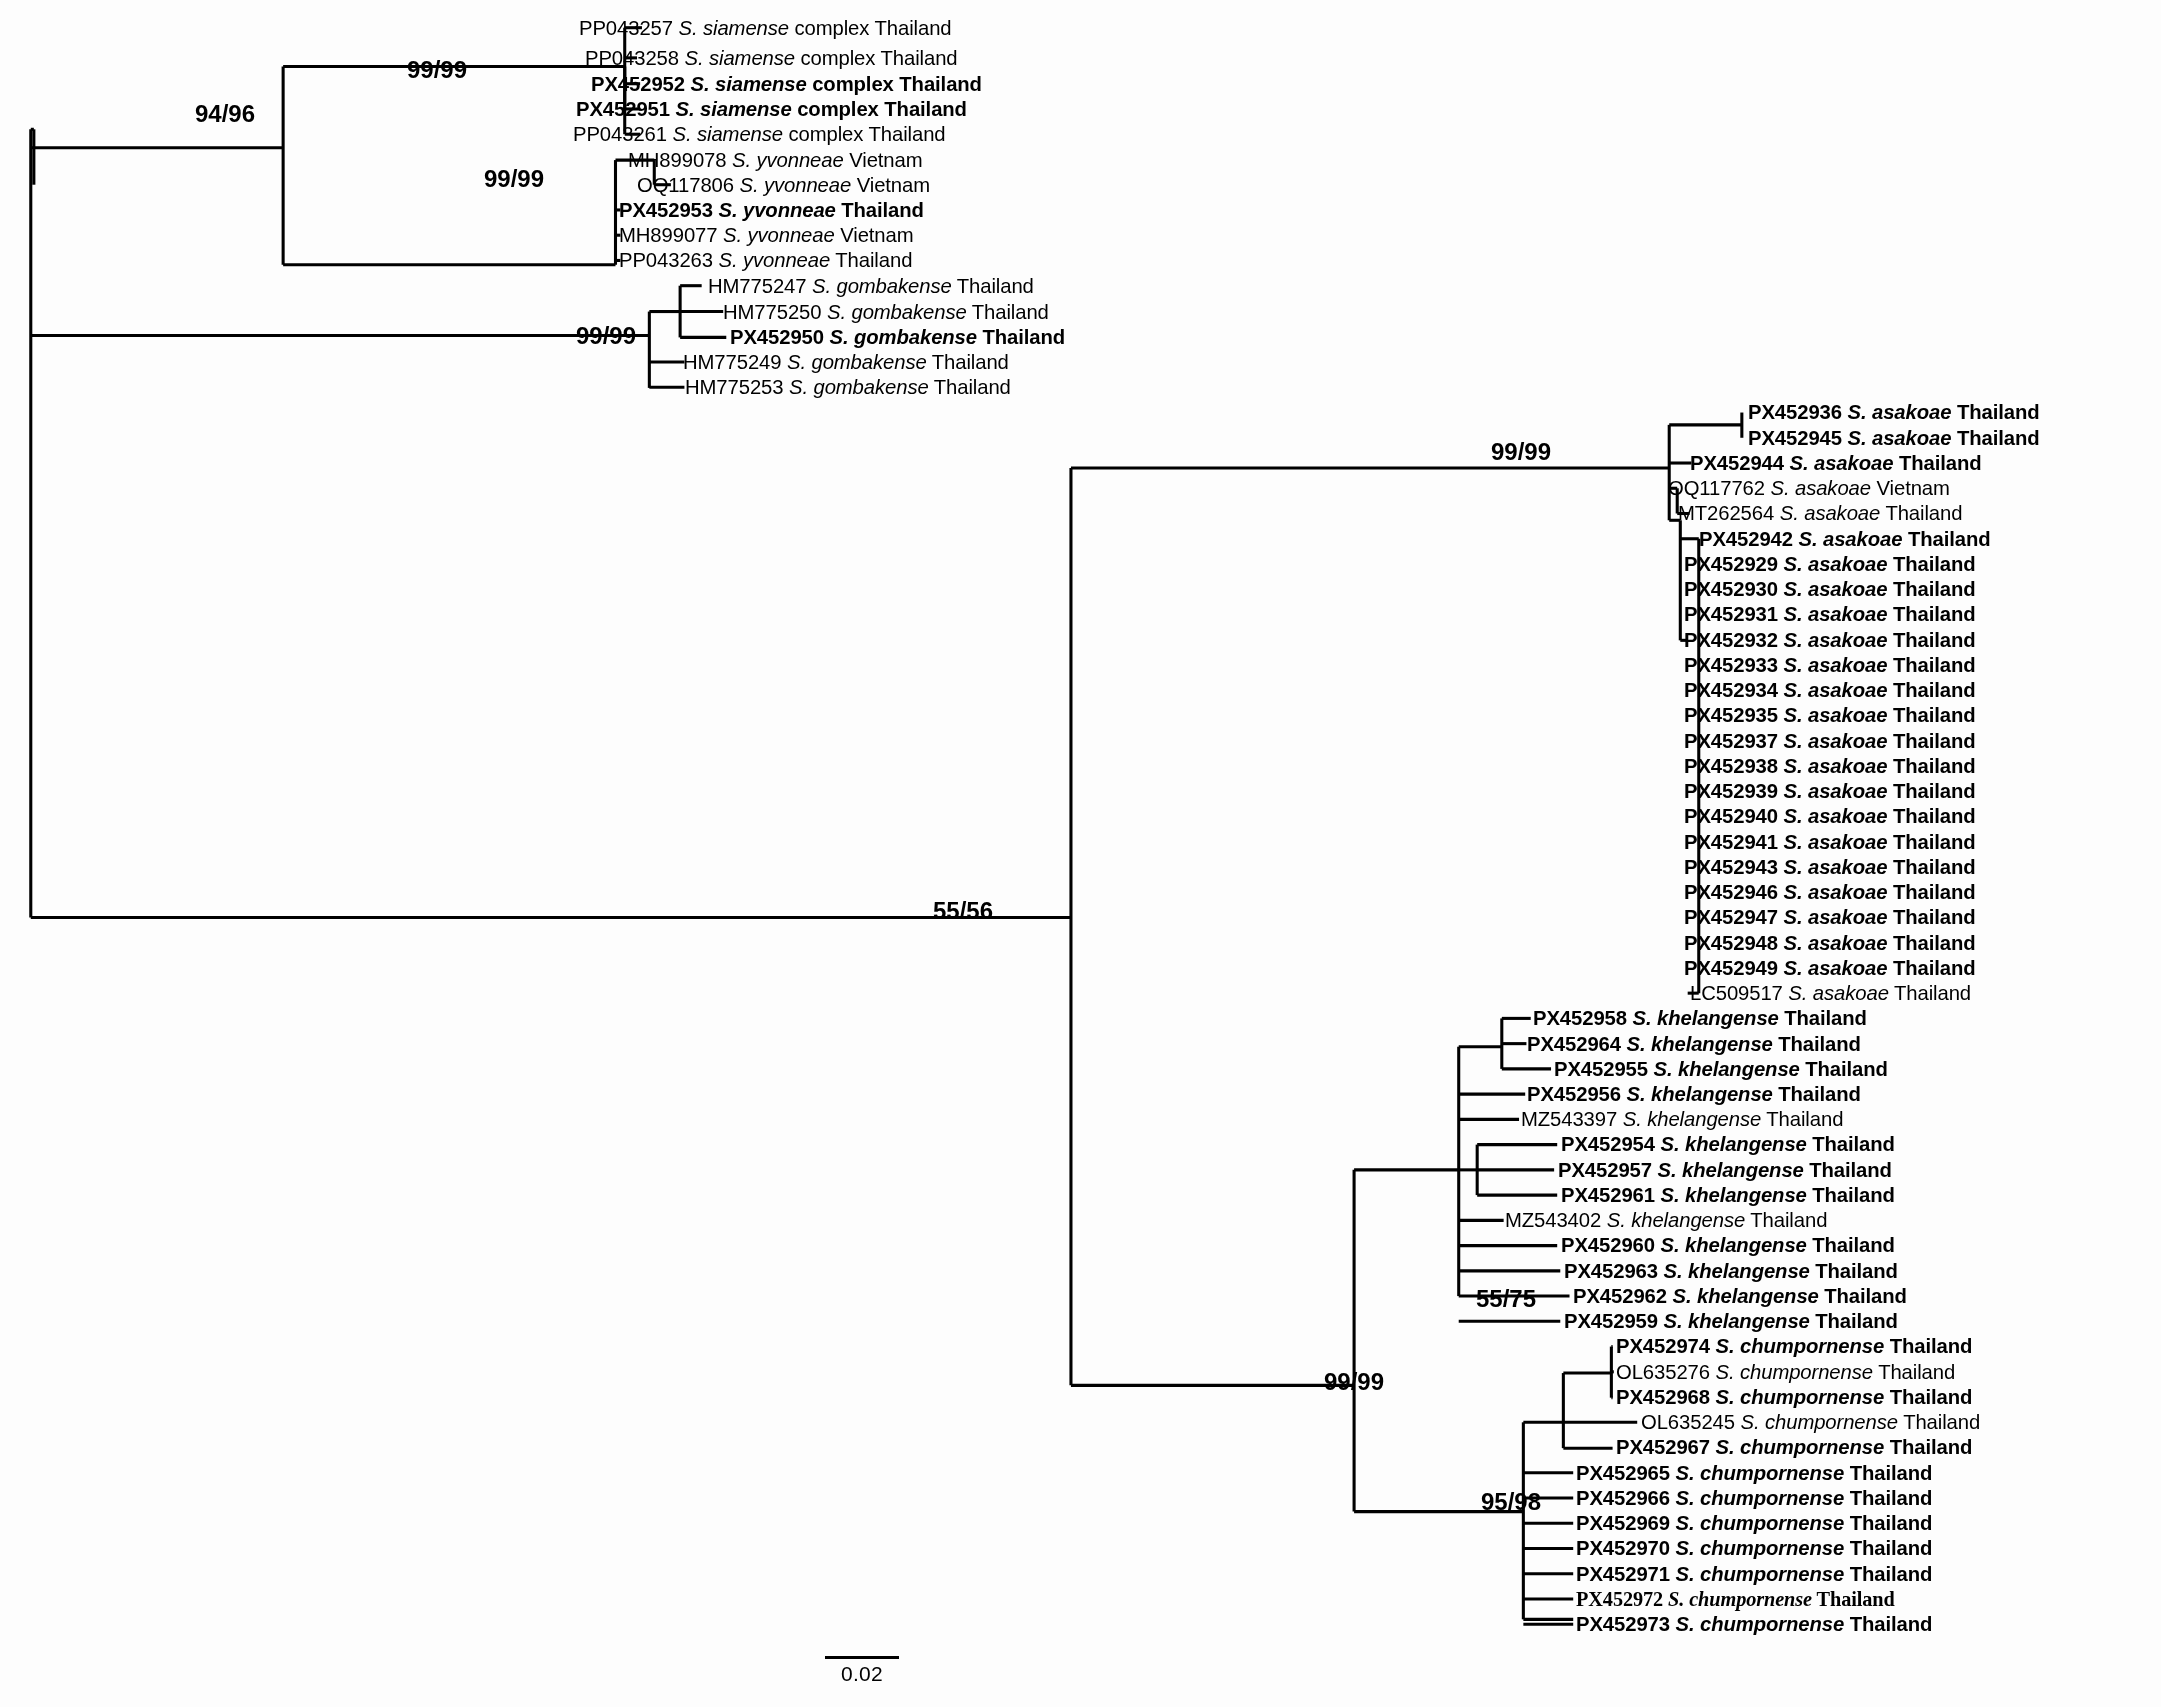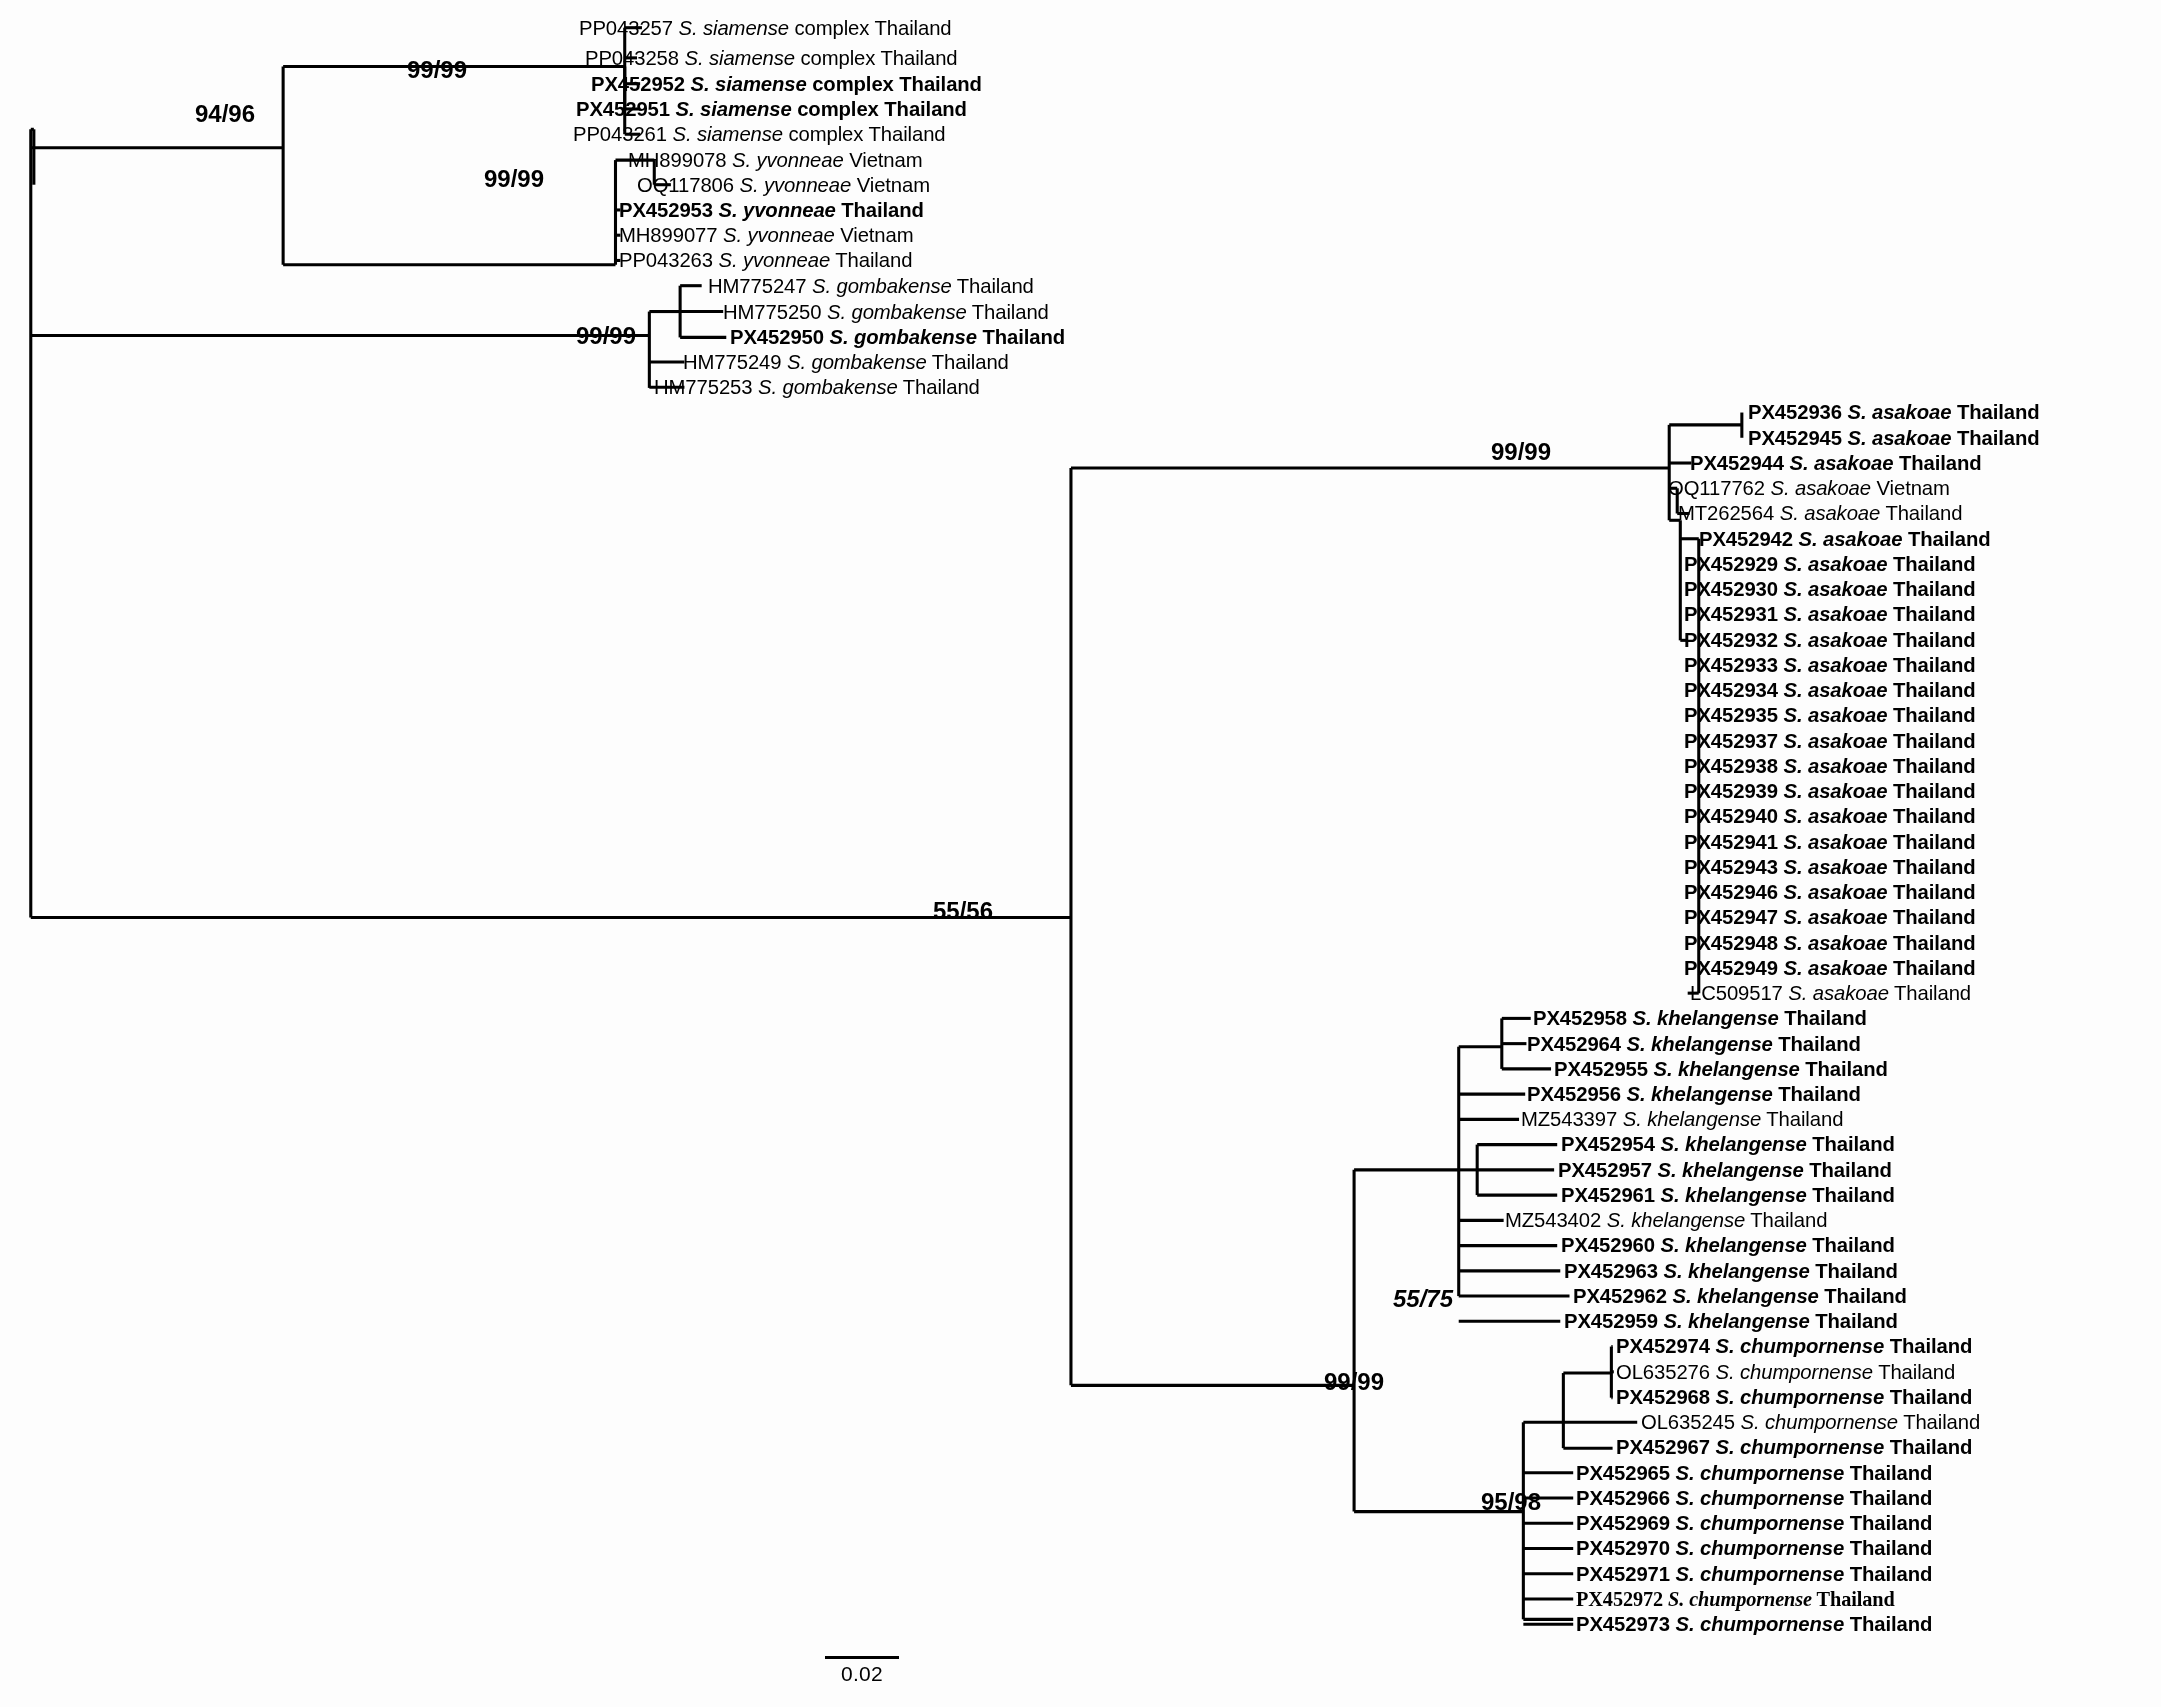--- a/index.html
+++ b/index.html
@@ -170,21 +170,21 @@
       <div class="taxon" style="left: 573px; top: 134px;"><span class="acc">PP043261</span> <span class="sp">S. siamense</span><span class="geo"> complex</span> <span class="geo">Thailand</span></div>
       <div class="taxon" style="left: 628px; top: 160px;"><span class="acc">MH899078</span> <span class="sp">S. yvonneae</span> <span class="geo">Vietnam</span></div>
       <div class="taxon" style="left: 637px; top: 185px;"><span class="acc">OQ117806</span> <span class="sp">S. yvonneae</span> <span class="geo">Vietnam</span></div>
       <div class="taxon bold" style="left: 619px; top: 210px;"><span class="acc">PX452953</span> <span class="sp">S. yvonneae</span> <span class="geo">Thailand</span></div>
       <div class="taxon" style="left: 619px; top: 235px;"><span class="acc">MH899077</span> <span class="sp">S. yvonneae</span> <span class="geo">Vietnam</span></div>
       <div class="taxon" style="left: 619px; top: 260px;"><span class="acc">PP043263</span> <span class="sp">S. yvonneae</span> <span class="geo">Thailand</span></div>
       <div class="taxon" style="left: 708px; top: 286px;"><span class="acc">HM775247</span> <span class="sp">S. gombakense</span> <span class="geo">Thailand</span></div>
       <div class="taxon" style="left: 723px; top: 312px;"><span class="acc">HM775250</span> <span class="sp">S. gombakense</span> <span class="geo">Thailand</span></div>
       <div class="taxon bold" style="left: 730px; top: 337px;"><span class="acc">PX452950</span> <span class="sp">S. gombakense</span> <span class="geo">Thailand</span></div>
       <div class="taxon" style="left: 683px; top: 362px;"><span class="acc">HM775249</span> <span class="sp">S. gombakense</span> <span class="geo">Thailand</span></div>
-      <div class="taxon" style="left: 654px; top: 387px; text-align: right;"><span class="acc">HM775253</span> <span class="sp">S. gombakense</span> <span class="geo">Thailand</span></div>
+      <div class="taxon" style="left: 685px; top: 387px; text-align: right;"><span class="acc">HM775253</span> <span class="sp">S. gombakense</span> <span class="geo">Thailand</span></div>
       <div class="taxon bold" style="left: 1748px; top: 412px;"><span class="acc">PX452936</span> <span class="sp">S. asakoae</span> <span class="geo">Thailand</span></div>
       <div class="taxon bold" style="left: 1748px; top: 438px;"><span class="acc">PX452945</span> <span class="sp">S. asakoae</span> <span class="geo">Thailand</span></div>
       <div class="taxon bold" style="left: 1690px; top: 463px;"><span class="acc">PX452944</span> <span class="sp">S. asakoae</span> <span class="geo">Thailand</span></div>
       <div class="taxon" style="left: 1668px; top: 488px;"><span class="acc">OQ117762</span> <span class="sp">S. asakoae</span> <span class="geo">Vietnam</span></div>
       <div class="taxon" style="left: 1678px; top: 513px;"><span class="acc">MT262564</span> <span class="sp">S. asakoae</span> <span class="geo">Thailand</span></div>
       <div class="taxon bold" style="left: 1699px; top: 539px;"><span class="acc">PX452942</span> <span class="sp">S. asakoae</span> <span class="geo">Thailand</span></div>
       <div class="taxon bold" style="left: 1684px; top: 564px;"><span class="acc">PX452929</span> <span class="sp">S. asakoae</span> <span class="geo">Thailand</span></div>
       <div class="taxon bold" style="left: 1684px; top: 589px;"><span class="acc">PX452930</span> <span class="sp">S. asakoae</span> <span class="geo">Thailand</span></div>
       <div class="taxon bold" style="left: 1684px; top: 614px;"><span class="acc">PX452931</span> <span class="sp">S. asakoae</span> <span class="geo">Thailand</span></div>
       <div class="taxon bold" style="left: 1684px; top: 640px;"><span class="acc">PX452932</span> <span class="sp">S. asakoae</span> <span class="geo">Thailand</span></div>
@@ -230,21 +230,21 @@
     </div>
 
   <div id="support-layer">
       <div class="support" style="left: 225px; top: 114px;">94/96</div>
       <div class="support" style="left: 437px; top: 70px;">99/99</div>
       <div class="support" style="left: 514px; top: 179px;">99/99</div>
       <div class="support" style="left: 606px; top: 336px;">99/99</div>
       <div class="support" style="left: 963px; top: 911px;">55/56</div>
       <div class="support" style="left: 1521px; top: 452px;">99/99</div>
       <div class="support" style="left: 1354px; top: 1382px;">99/99</div>
-      <div class="support" style="left: 1423px; top: 1299px; font-style: italic;">55/75</div>
+      <div class="support" style="left: 1506px; top: 1299px;">55/75</div>
       <div class="support" style="left: 1511px; top: 1502px;">95/98</div>
     </div>
 
   <div class="scalebar-wrap" id="scalebar" style="left: 825px; top: 1656px; width: 74px;">
     <div class="scalebar-line"></div>
     <div class="scalebar-label">0.02</div>
   </div>
 
 </div>
 

